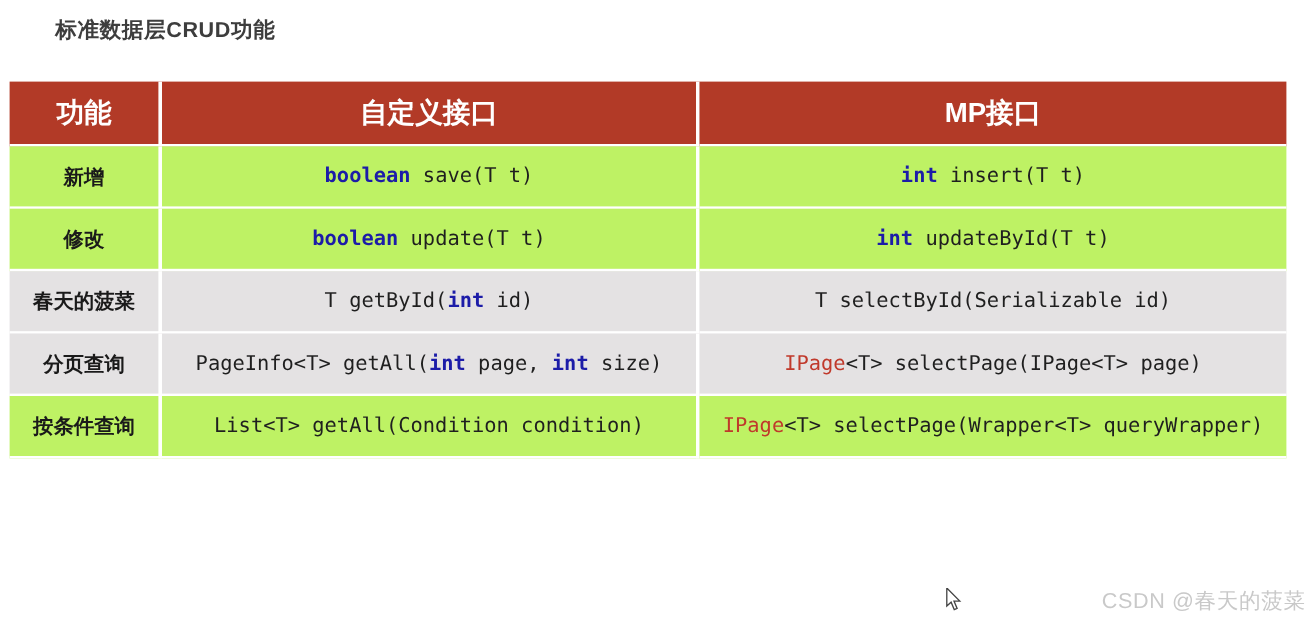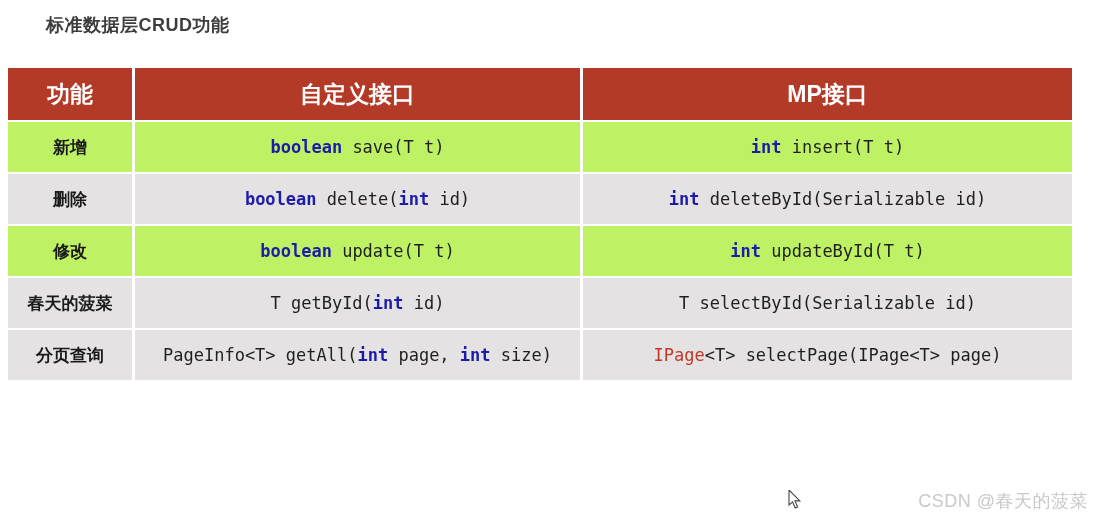--- a/index.html
+++ b/index.html
@@ -103,40 +103,40 @@
       <th>自定义接口</th>
       <th>MP接口</th>
     </tr>
   </thead>
   <tbody>
       <tr class="row-light">
         <td class="feature-cell">新增</td>
         <td class="code-cell"><span class="kw">boolean</span><span class="plain"> save(T t)</span></td>
         <td class="code-cell"><span class="kw">int</span><span class="plain"> insert(T t)</span></td>
       </tr>
-      <tr class="row-dark">
-        <td class="feature-cell">删除</td>
-        <td class="code-cell"><span class="kw">boolean</span><span class="plain"> delete(</span><span class="kw">int</span><span class="plain"> id)</span></td>
-        <td class="code-cell"><span class="kw">int</span><span class="plain"> deleteById(Serializable id)</span></td>
-      </tr>
       <tr class="row-light">
         <td class="feature-cell">修改</td>
         <td class="code-cell"><span class="kw">boolean</span><span class="plain"> update(T t)</span></td>
         <td class="code-cell"><span class="kw">int</span><span class="plain"> updateById(T t)</span></td>
       </tr>
       <tr class="row-dark">
         <td class="feature-cell">春天的菠菜</td>
         <td class="code-cell"><span class="plain">T getById(</span><span class="kw">int</span><span class="plain"> id)</span></td>
         <td class="code-cell"><span class="plain">T selectById(Serializable id)</span></td>
       </tr>
       <tr class="row-dark">
         <td class="feature-cell">分页查询</td>
         <td class="code-cell"><span class="plain">PageInfo&lt;T&gt; getAll(</span><span class="kw">int</span><span class="plain"> page, </span><span class="kw">int</span><span class="plain"> size)</span></td>
         <td class="code-cell"><span class="red">IPage</span><span class="plain">&lt;T&gt; selectPage(IPage&lt;T&gt; page)</span></td>
       </tr>
+      <tr class="row-light">
+        <td class="feature-cell">按条件查询</td>
+        <td class="code-cell"><span class="plain">List&lt;T&gt; getAll(Condition condition)</span></td>
+        <td class="code-cell"><span class="red">IPage</span><span class="plain">&lt;T&gt; selectPage(Wrapper&lt;T&gt; queryWrapper)</span></td>
+      </tr>
     </tbody>
 </table>
 
 <svg class="cursor" viewBox="0 0 14 20">
   <polygon points="1,0 1,15 4.6,11.8 7.2,18 9.6,17 7,10.9 11.8,10.9" fill="#ffffff" stroke="#444444" stroke-width="1.1"></polygon>
 </svg>
 
 <div class="watermark">CSDN @春天的菠菜</div>
 
 </body></html>

